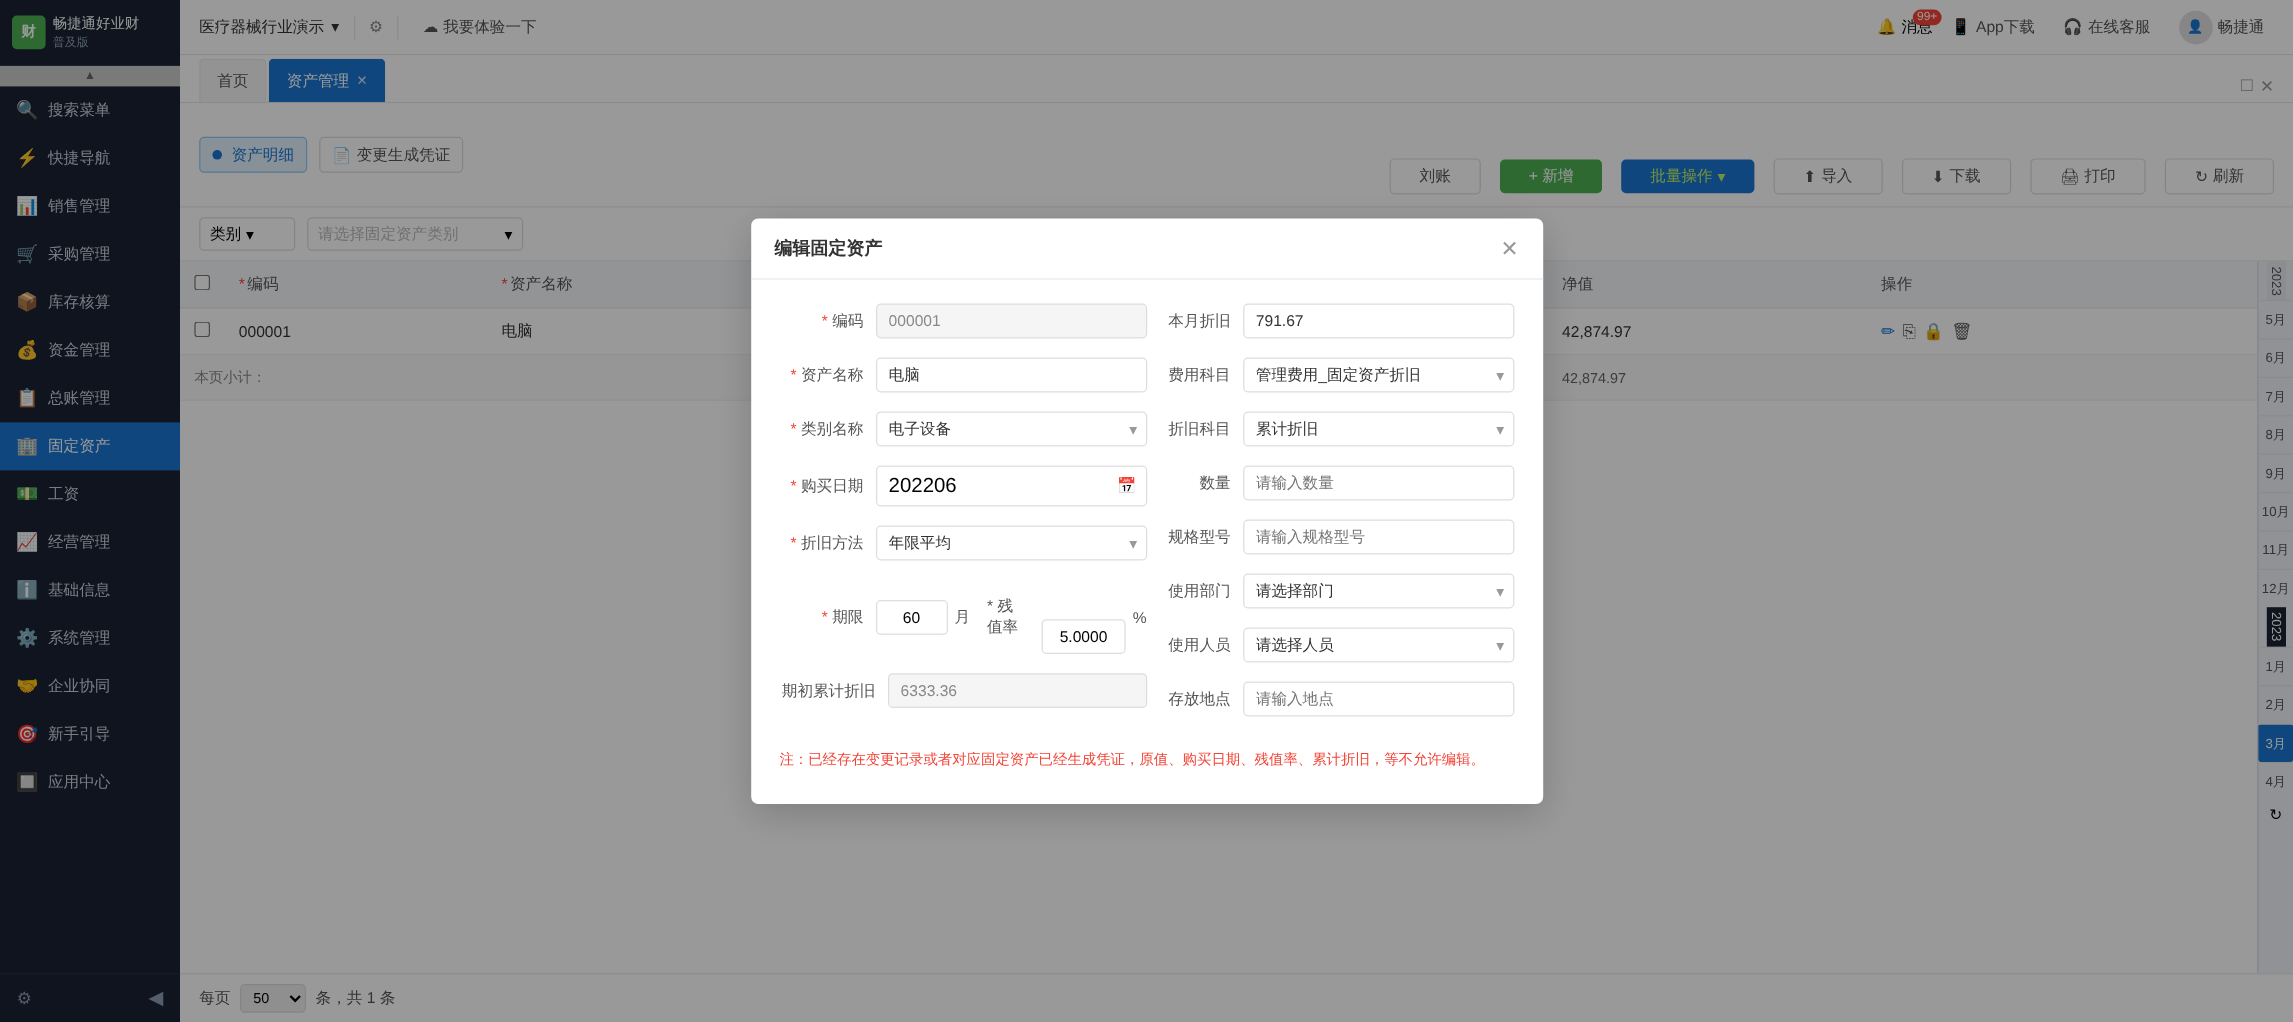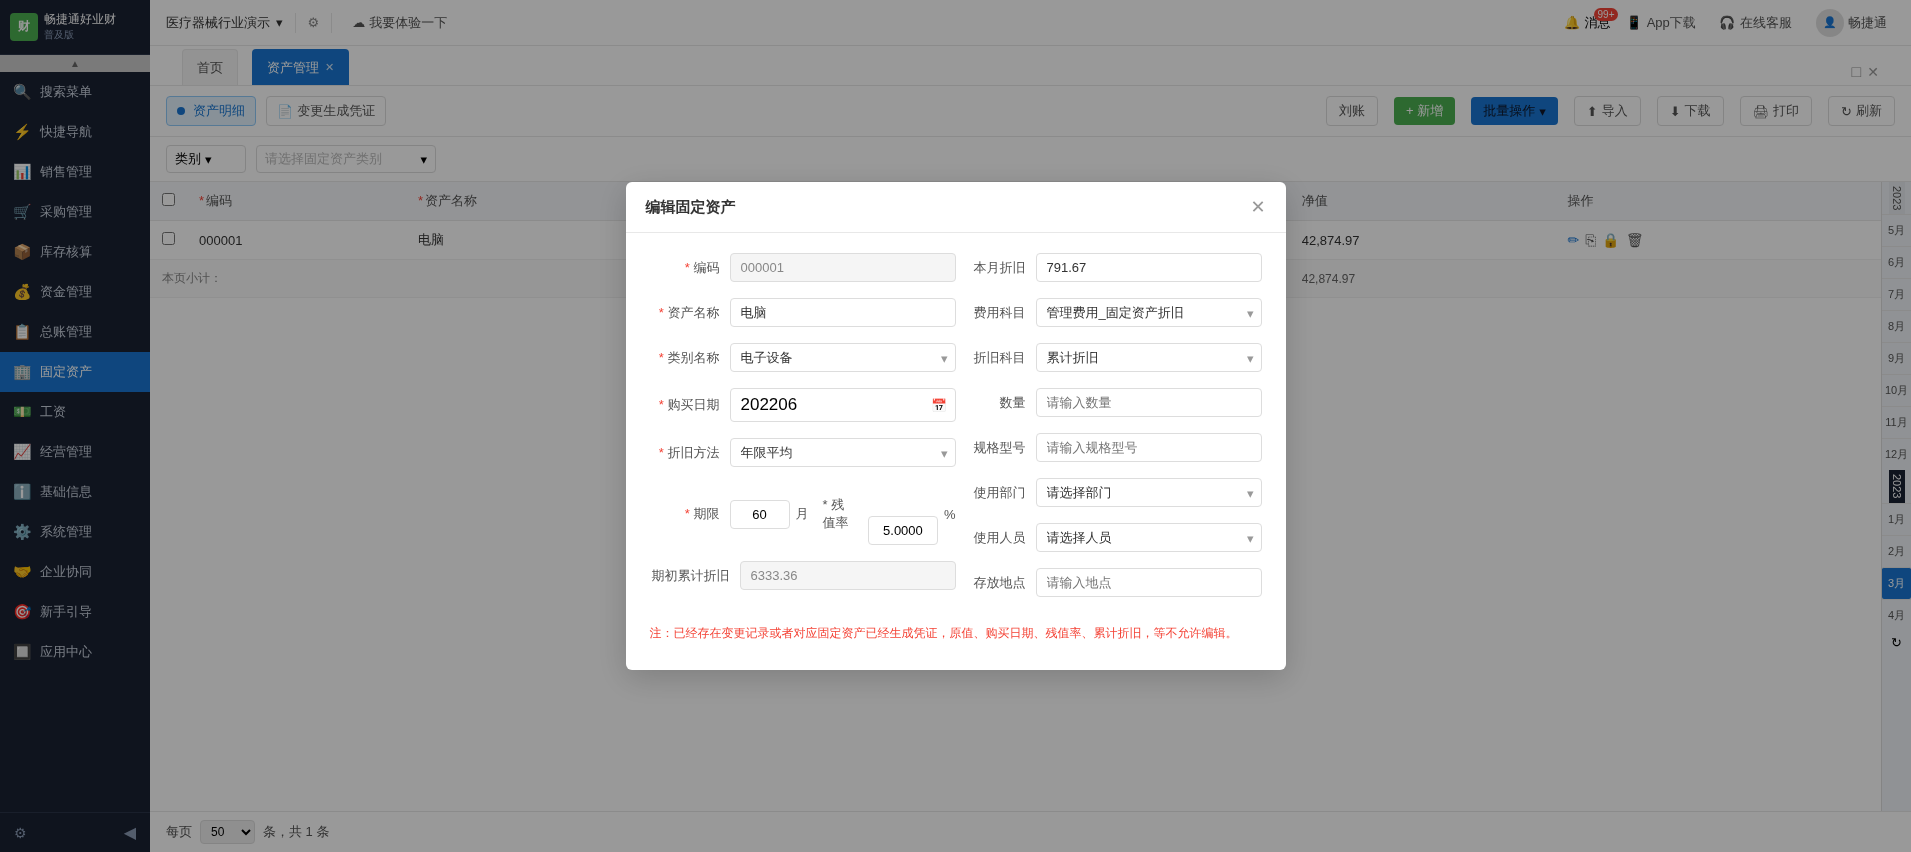--- a/index.html
+++ b/index.html
@@ -35,36 +35,36 @@
     .top-bar { background: #fff; height: 46px; display: flex; align-items: center; padding: 0 16px; border-bottom: 1px solid #e8e8e8; gap: 12px; }
     .top-bar-title { font-size: 13px; color: #333; display: flex; align-items: center; gap: 6px; }
     .top-bar-divider { width: 1px; height: 20px; background: #e8e8e8; }
     .top-bar-actions { display: flex; align-items: center; gap: 8px; margin-left: auto; }
     .top-bar-badge { position: relative; display: inline-flex; align-items: center; gap: 4px; cursor: pointer; }
     .badge-count { background: #f44336; color: white; font-size: 10px; padding: 1px 4px; border-radius: 8px; position: absolute; top: -6px; right: -8px; }
     .top-bar-btn { display: flex; align-items: center; gap: 4px; cursor: pointer; color: #555; font-size: 13px; padding: 4px 8px; }
     .user-avatar { width: 28px; height: 28px; background: #e0e0e0; border-radius: 50%; display: flex; align-items: center; justify-content: center; color: #888; font-size: 11px; }
 
     
-    .tabs-bar { background: #fff; height: 40px; display: flex; align-items: flex-end; padding: 0 32px; border-bottom: 1px solid #e8e8e8; }
+    .tabs-bar { background: #fff; height: 40px; display: flex; align-items: flex-end; padding: 0 16px; border-bottom: 1px solid #e8e8e8; }
     .tab { height: 36px; display: flex; align-items: center; padding: 0 14px; cursor: pointer; font-size: 13px; color: #666; border-top: 1px solid transparent; border-left: 1px solid transparent; border-right: 1px solid transparent; margin-right: 2px; }
     .tab.home { color: #555; background: #f5f5f5; border-radius: 4px 4px 0 0; border: 1px solid #e8e8e8; border-bottom: none; }
-    .tab.active { background: #1976d2; color: white; border-radius: 4px 4px 0 0; margin-left: 12px; }
+    .tab.active { background: #1976d2; color: white; border-radius: 4px 4px 0 0; }
     .tab-close { margin-left: 6px; font-size: 11px; opacity: 0.8; }
 
     
     .page-header { background: #fff; padding: 10px 16px; display: flex; align-items: center; gap: 10px; border-bottom: 1px solid #e8e8e8; }
     .page-header-btn { display: flex; align-items: center; gap: 4px; padding: 5px 10px; border-radius: 4px; cursor: pointer; font-size: 13px; }
     .page-header-btn.active { background: #e3f2fd; color: #1976d2; border: 1px solid #90caf9; }
     .page-header-btn.normal { background: #fff; color: #555; border: 1px solid #ddd; }
     .page-header-spacer { flex: 1; }
-    .action-btn { display: flex; align-items: center; gap: 4px; padding: 5px 12px; border-radius: 4px; cursor: pointer; font-size: 13px; margin-left: 6px; }
+    .action-btn { display: flex; align-items: center; gap: 4px; padding: 5px 24px; border-radius: 4px; cursor: pointer; font-size: 13px; margin-left: 6px; margin-top: 36px; }
     .btn-success { background: #4caf50; color: white; border: none; }
     .btn-default { background: #fff; color: #555; border: 1px solid #ddd; }
-    .btn-with-arrow { background: #1976d2; color: #0f172a; border: none; }
+    .btn-with-arrow { background: #1976d2; color: #bef264; border: none; }
 
     
     .filter-row { background: #fff; padding: 8px 16px; display: flex; align-items: center; gap: 10px; border-bottom: 1px solid #e8e8e8; }
     .filter-select { display: flex; align-items: center; gap: 4px; border: 1px solid #ddd; border-radius: 4px; padding: 4px 8px; cursor: pointer; font-size: 13px; background: #fff; min-width: 80px; }
     .filter-select-wide { min-width: 180px; }
 
     
     .table-container { background: #fff; flex: 1; overflow: auto; }
     .data-table { width: 100%; border-collapse: collapse; }
     .data-table th { background: #f5f7fa; padding: 10px 12px; text-align: left; font-size: 13px; color: #555; font-weight: 500; border-bottom: 1px solid #e8e8e8; white-space: nowrap; }

